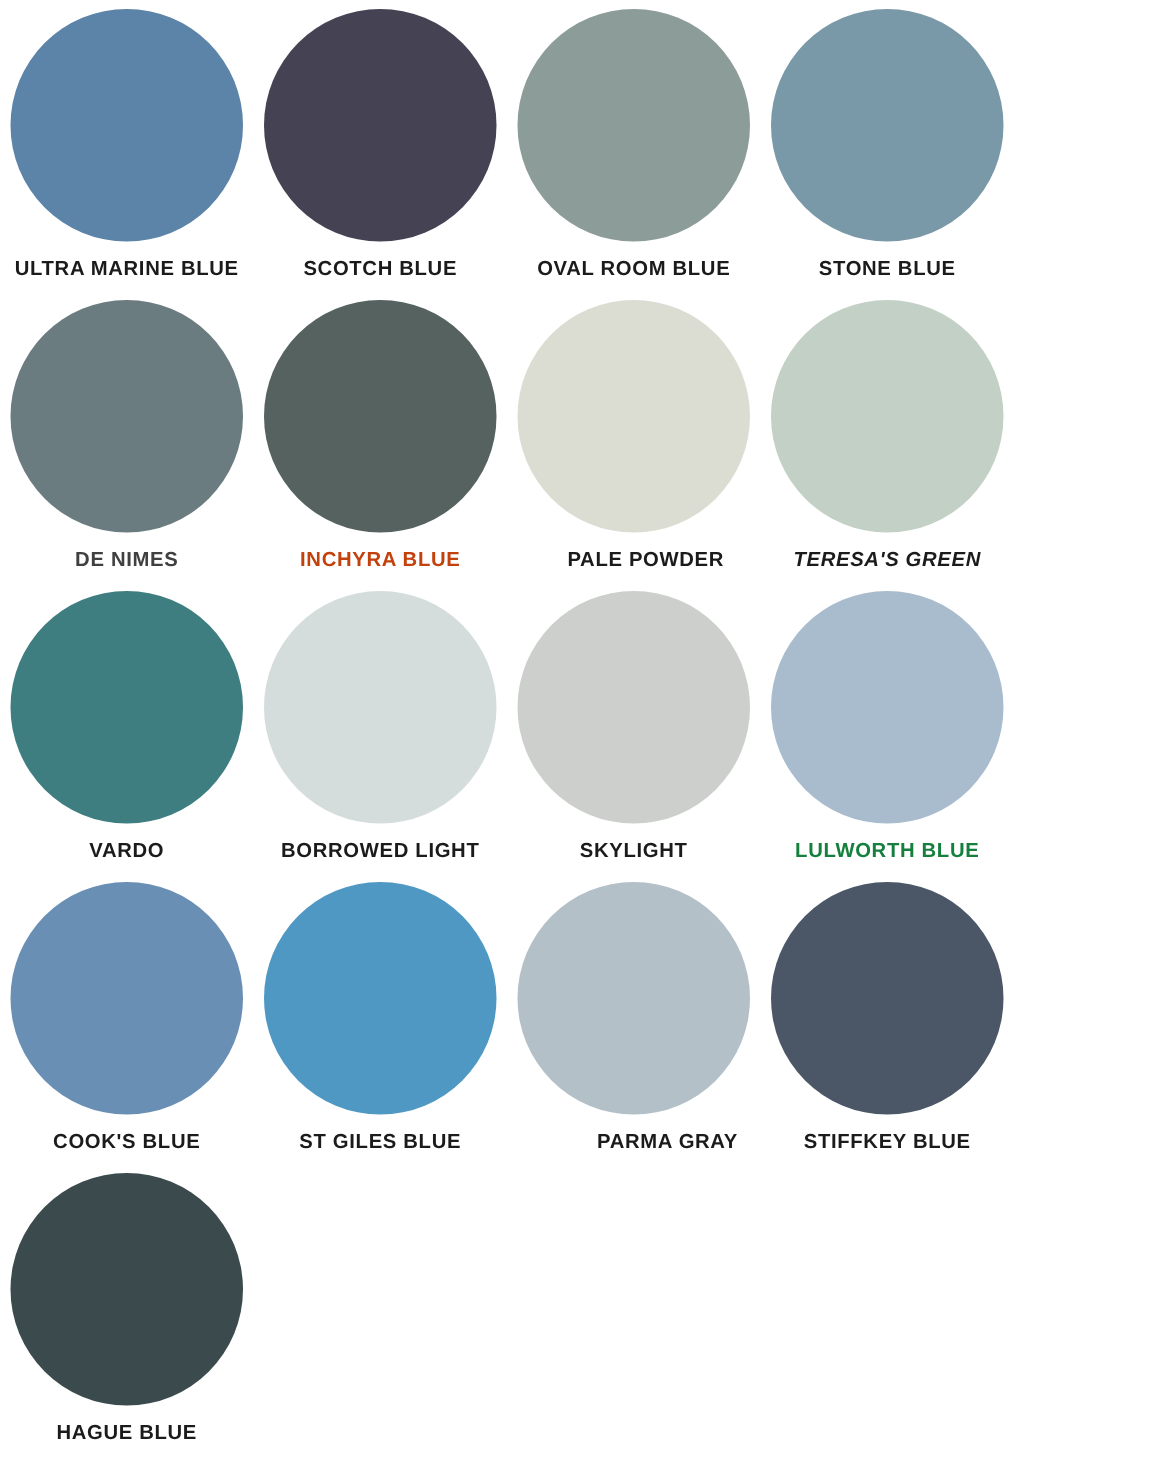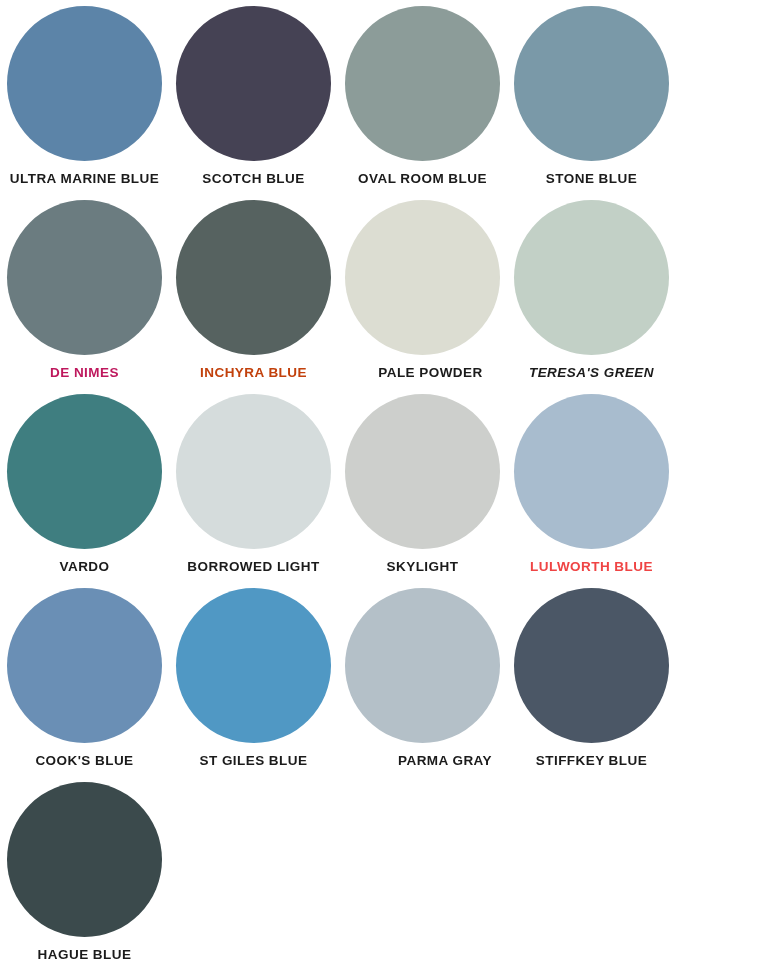--- a/index.html
+++ b/index.html
@@ -63,21 +63,21 @@
     <div class="swatch-cell">
       <div class="swatch-disc" style="background: rgb(140, 156, 153);"></div>
       <div class="swatch-label" style="color: rgb(27, 27, 27);">OVAL ROOM BLUE</div>
     </div>
     <div class="swatch-cell">
       <div class="swatch-disc" style="background: rgb(122, 153, 168);"></div>
       <div class="swatch-label" style="color: rgb(27, 27, 27);">STONE BLUE</div>
     </div>
     <div class="swatch-cell">
       <div class="swatch-disc" style="background: rgb(107, 124, 128);"></div>
-      <div class="swatch-label" style="color: #be185d;">DE NIMES</div>
+      <div class="swatch-label" style="color: #404040;">DE NIMES</div>
     </div>
     <div class="swatch-cell">
       <div class="swatch-disc" style="background: rgb(86, 98, 96);"></div>
       <div class="swatch-label" style="color: #c2410c;">INCHYRA BLUE</div>
     </div>
     <div class="swatch-cell">
       <div class="swatch-disc" style="background: rgb(220, 221, 210);"></div>
       <div class="swatch-label" style="color: rgb(27, 27, 27); padding-left: 16px;">PALE POWDER</div>
     </div>
     <div class="swatch-cell">
@@ -91,21 +91,21 @@
     <div class="swatch-cell">
       <div class="swatch-disc" style="background: rgb(213, 220, 220);"></div>
       <div class="swatch-label" style="color: rgb(27, 27, 27);">BORROWED LIGHT</div>
     </div>
     <div class="swatch-cell">
       <div class="swatch-disc" style="background: rgb(205, 207, 204);"></div>
       <div class="swatch-label" style="color: rgb(27, 27, 27);">SKYLIGHT</div>
     </div>
     <div class="swatch-cell">
       <div class="swatch-disc" style="background: rgb(168, 188, 206);"></div>
-      <div class="swatch-label" style="color: #ef4444;">LULWORTH BLUE</div>
+      <div class="swatch-label" style="color: #15803d;">LULWORTH BLUE</div>
     </div>
     <div class="swatch-cell">
       <div class="swatch-disc" style="background: rgb(106, 143, 181);"></div>
       <div class="swatch-label" style="color: rgb(27, 27, 27);">COOK'S BLUE</div>
     </div>
     <div class="swatch-cell">
       <div class="swatch-disc" style="background: rgb(80, 152, 196);"></div>
       <div class="swatch-label" style="color: rgb(27, 27, 27);">ST GILES BLUE</div>
     </div>
     <div class="swatch-cell">

